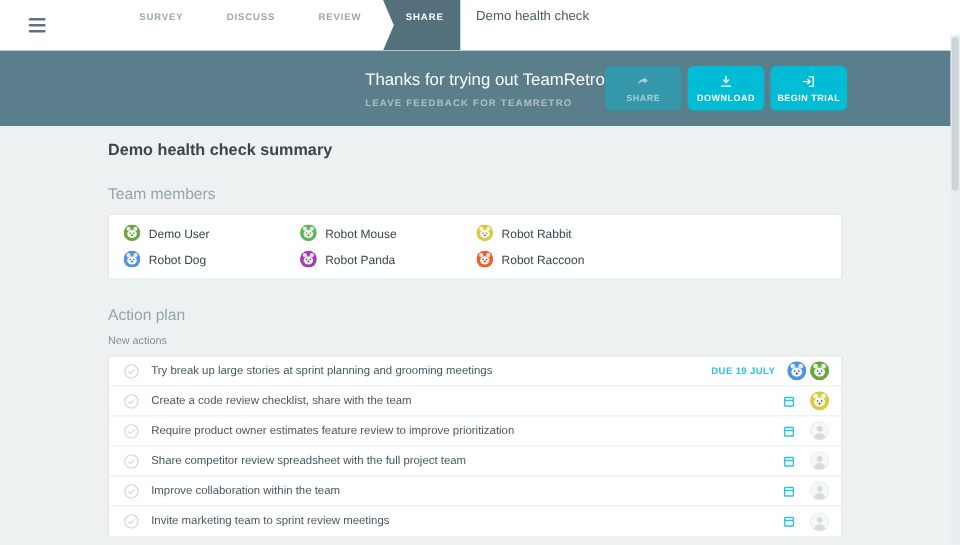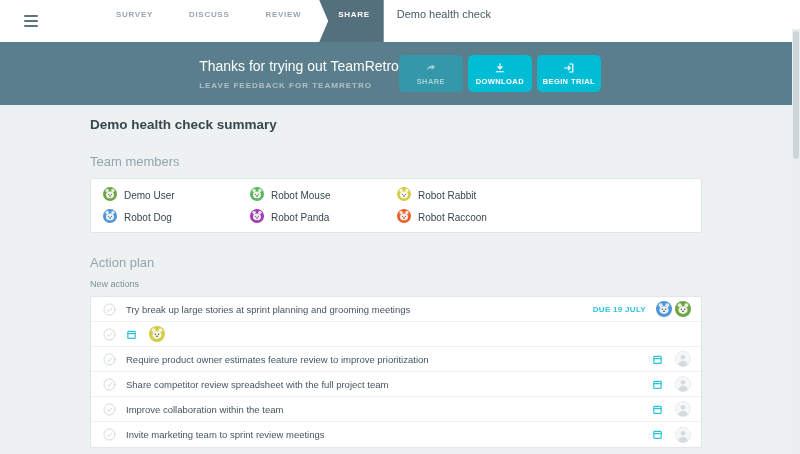--- a/index.html
+++ b/index.html
@@ -22,21 +22,21 @@
     color:#97a7b1; line-height:29px; padding:0 18px; cursor:pointer;
     text-transform:uppercase;
   }
   .tab.active {
     background:#54707c; color:#fff; padding:0 14px 0 19px;
     clip-path: polygon(0 0, 9px 50%, 0 100%, 100% 100%, 100% 0);
   }
   .topbar-title { font-size:11px; color:#455a64; line-height:29px; margin-left:13px; }
   
   .banner { height:63px; background:#5b7e8c; display:flex; align-items:center; position:relative; z-index:2; }
-  .banner-inner { width:612px; margin:0 auto; display:flex; align-items:center; justify-content:center; }
+  .banner-inner { width:612px; margin:0 auto; display:flex; align-items:center; justify-content:flex-end; }
   .banner-title { font-size:14px; font-weight:400; color:#fefefe; margin-bottom:7px; }
   .banner-feedback { font-size:8px; font-weight:bold; letter-spacing:1px; color:rgba(255,255,255,.5); cursor:pointer; }
   .banner-buttons { display:flex; gap:5px; }
   .btn {
     width:64px; height:37px; border:none; border-radius:5px; cursor:pointer;
     background:#00bcd4; color:#fff;
     display:flex; flex-direction:column; align-items:center; justify-content:center; gap:3px;
     font-family:"Liberation Sans", sans-serif;
     font-size:7.5px; font-weight:bold; letter-spacing:.4px;
   }
@@ -256,20 +256,21 @@
   </span>
           </span>
   </div>
         <div class="action-row">
     <span class="check">
       <svg viewBox="0 0 24 24" fill="none" stroke="#cdd7db" stroke-width="1.8" stroke-linecap="round" stroke-linejoin="round">
         <circle cx="12" cy="12" r="10.2"></circle>
         <path d="M7.8 12.6l2.7 2.7 5.7-6"></path>
       </svg>
     </span>
+    <span class="action-text">Create a code review checklist, share with the team</span>
 
     <span class="cal">
       <svg viewBox="0 0 24 24" fill="none" stroke="#2bc4d9" stroke-width="2.6" stroke-linecap="round">
         <rect x="4" y="5" width="16" height="15.5" rx="1.5"></rect>
         <path d="M4 10.2h16"></path>
       </svg>
     </span>
     <span class="assignees">
             <span class="avatar">
     <svg viewBox="0 0 24 24">

